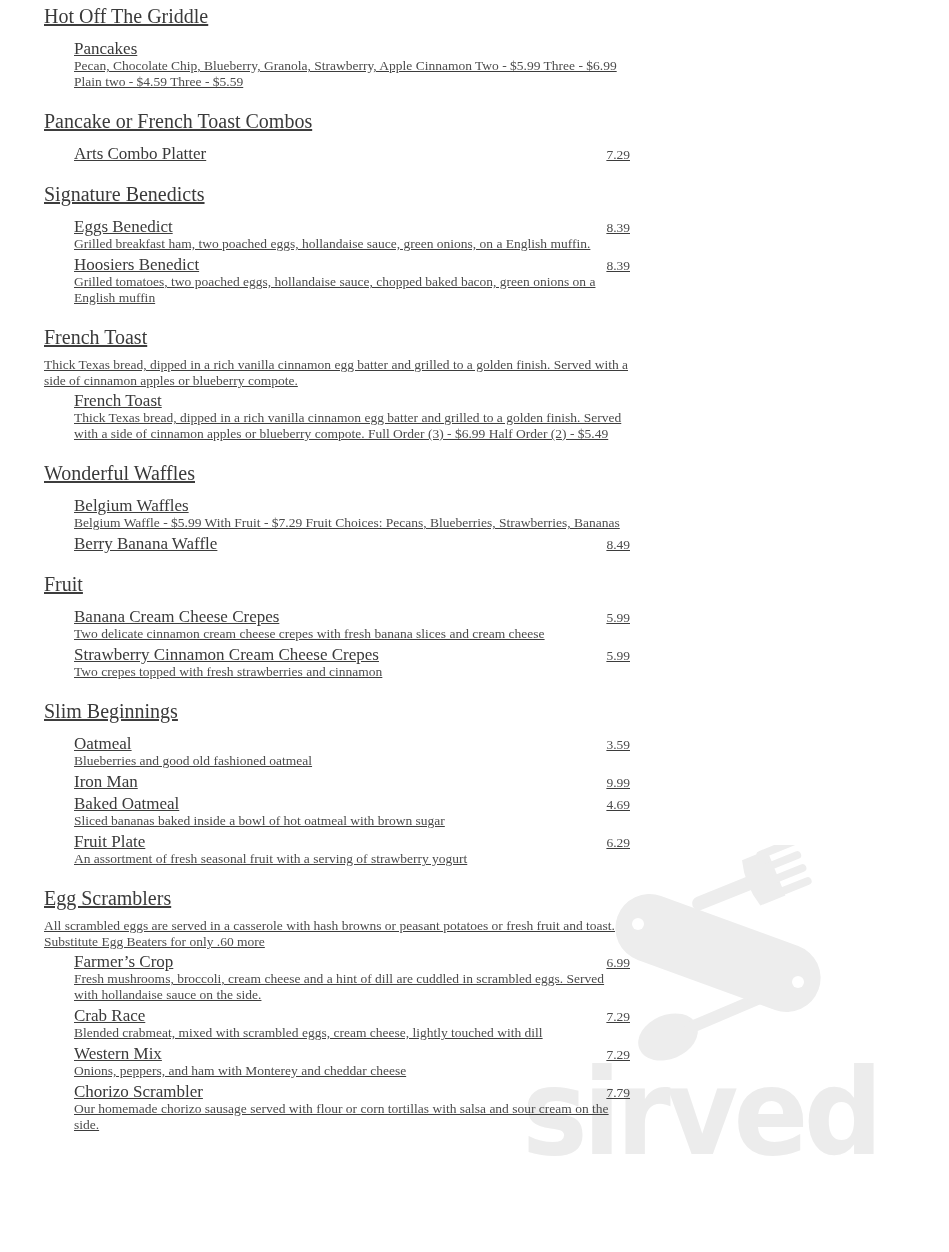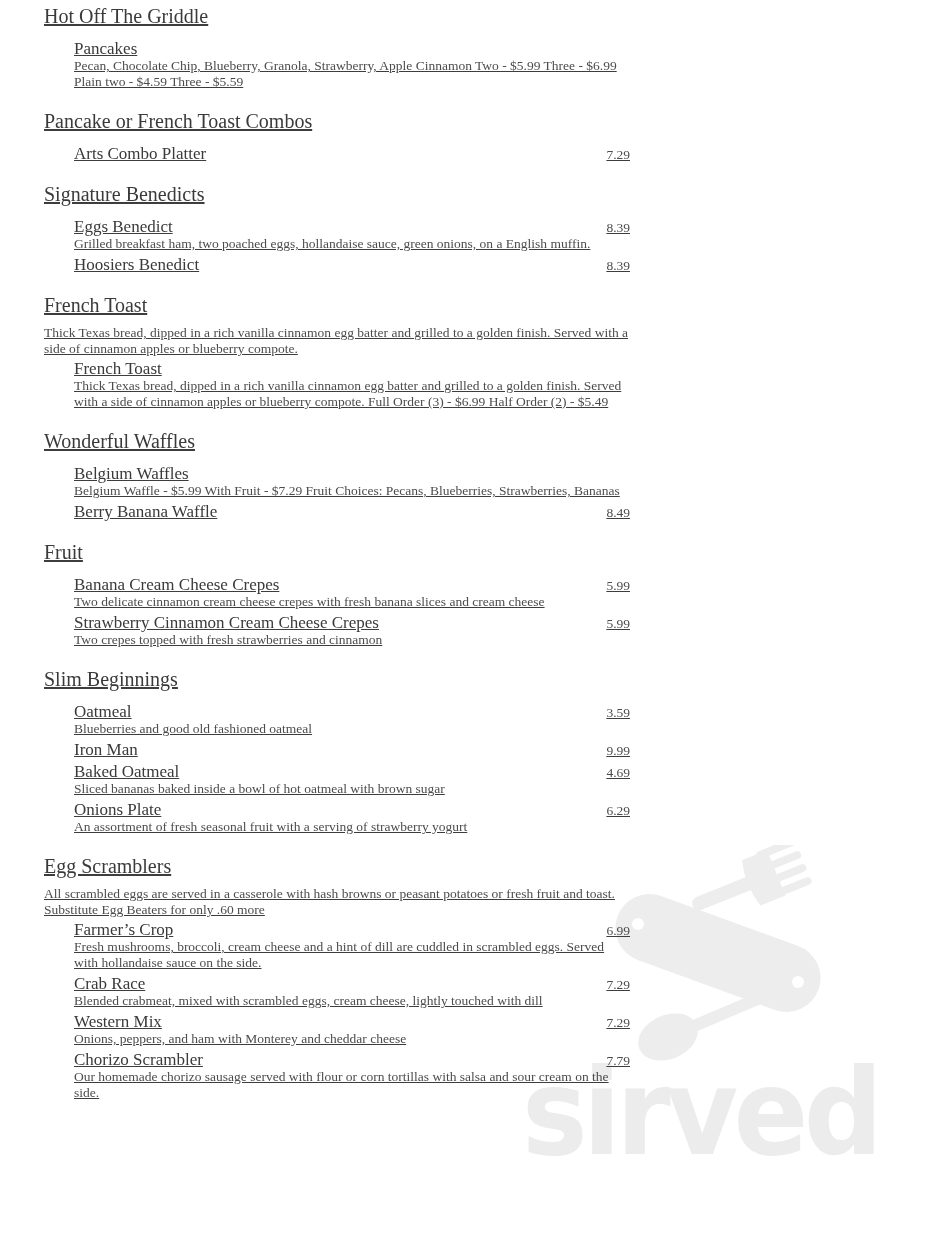--- a/index.html
+++ b/index.html
@@ -155,20 +155,21 @@
       <span class="item-price">8.39</span>
     </div>
     <p class="item-desc">Grilled breakfast ham, two poached eggs, hollandaise sauce, green onions, on a English muffin.</p>
   </div>
 
   <div class="menu-item">
     <div class="item-head">
       <h3 class="item-name">Hoosiers Benedict</h3>
       <span class="item-price">8.39</span>
     </div>
+    <p class="item-desc">Grilled tomatoes, two poached eggs, hollandaise sauce, chopped baked bacon, green onions on a English muffin</p>
   </div>
 </div>
   </section>
 
   <section class="menu-section">
     <h2 class="section-title">French Toast</h2>
     <p class="section-intro">Thick Texas bread, dipped in a rich vanilla cinnamon egg batter and grilled to a golden finish. Served with a side of cinnamon apples or blueberry compote.</p>
     <div class="items">
   <div class="menu-item">
     <div class="item-head">
@@ -245,21 +246,21 @@
   <div class="menu-item">
     <div class="item-head">
       <h3 class="item-name">Baked Oatmeal</h3>
       <span class="item-price">4.69</span>
     </div>
     <p class="item-desc">Sliced bananas baked inside a bowl of hot oatmeal with brown sugar</p>
   </div>
 
   <div class="menu-item">
     <div class="item-head">
-      <h3 class="item-name">Onions Plate</h3>
+      <h3 class="item-name">Fruit Plate</h3>
       <span class="item-price">6.29</span>
     </div>
     <p class="item-desc">An assortment of fresh seasonal fruit with a serving of strawberry yogurt</p>
   </div>
 </div>
   </section>
 
   <section class="menu-section">
     <h2 class="section-title">Egg Scramblers</h2>
     <p class="section-intro">All scrambled eggs are served in a casserole with hash browns or peasant potatoes or fresh fruit and toast. Substitute Egg Beaters for only .60 more</p>

